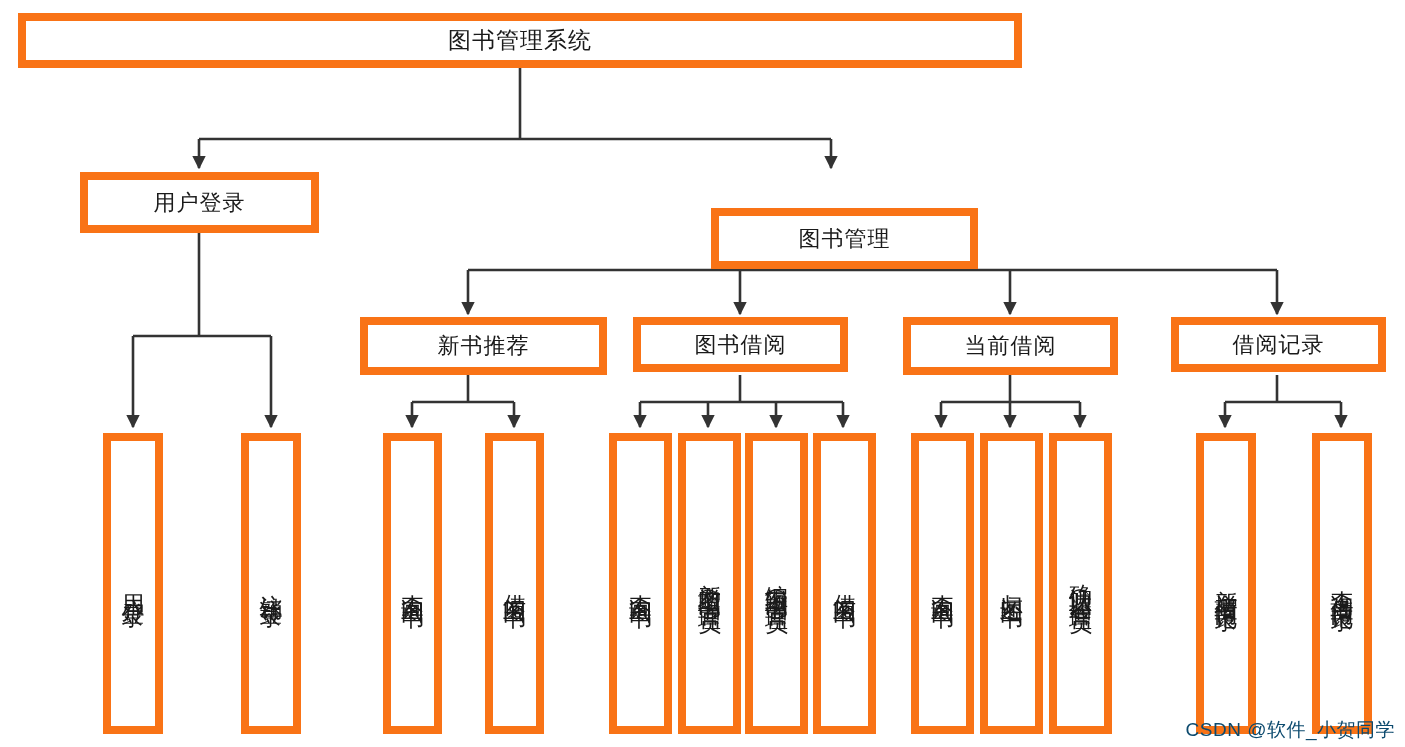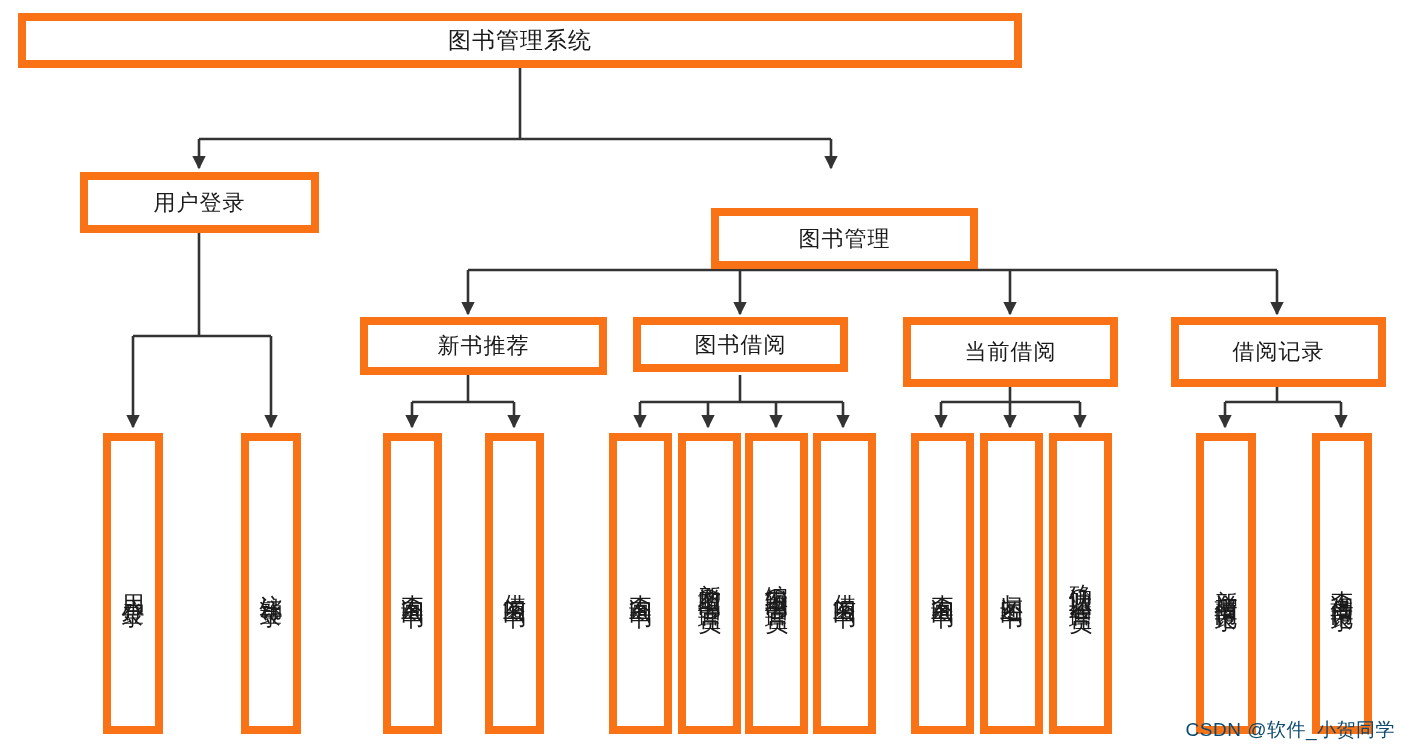--- a/index.html
+++ b/index.html
@@ -140,25 +140,25 @@
   </div>
 
   <div class="node horiz" style="left:360px; top:317px; width:247px; height:58px;">
     <span>新书推荐</span>
   </div>
 
   <div class="node horiz" style="left:633px; top:317px; width:215px; height:55px;">
     <span>图书借阅</span>
   </div>
 
-  <div class="node horiz" style="left:903px; top:317px; width:215px; height:70px;">
+  <div class="node horiz" style="left:903px; top:317px; width:215px; height:58px;">
     <span>当前借阅</span>
   </div>
 
-  <div class="node horiz" style="left:1171px; top:317px; width:215px; height:70px;">
+  <div class="node horiz" style="left:1171px; top:317px; width:215px; height:55px;">
     <span>借阅记录</span>
   </div>
 
   <div class="node vert" style="left:103px; top:433px; width:60px; height:301px;">
     <span class="vlabel">用户登录</span>
   </div>
   <div class="node vert" style="left:241px; top:433px; width:60px; height:301px;">
     <span class="vlabel">注销登录</span>
   </div>
 

